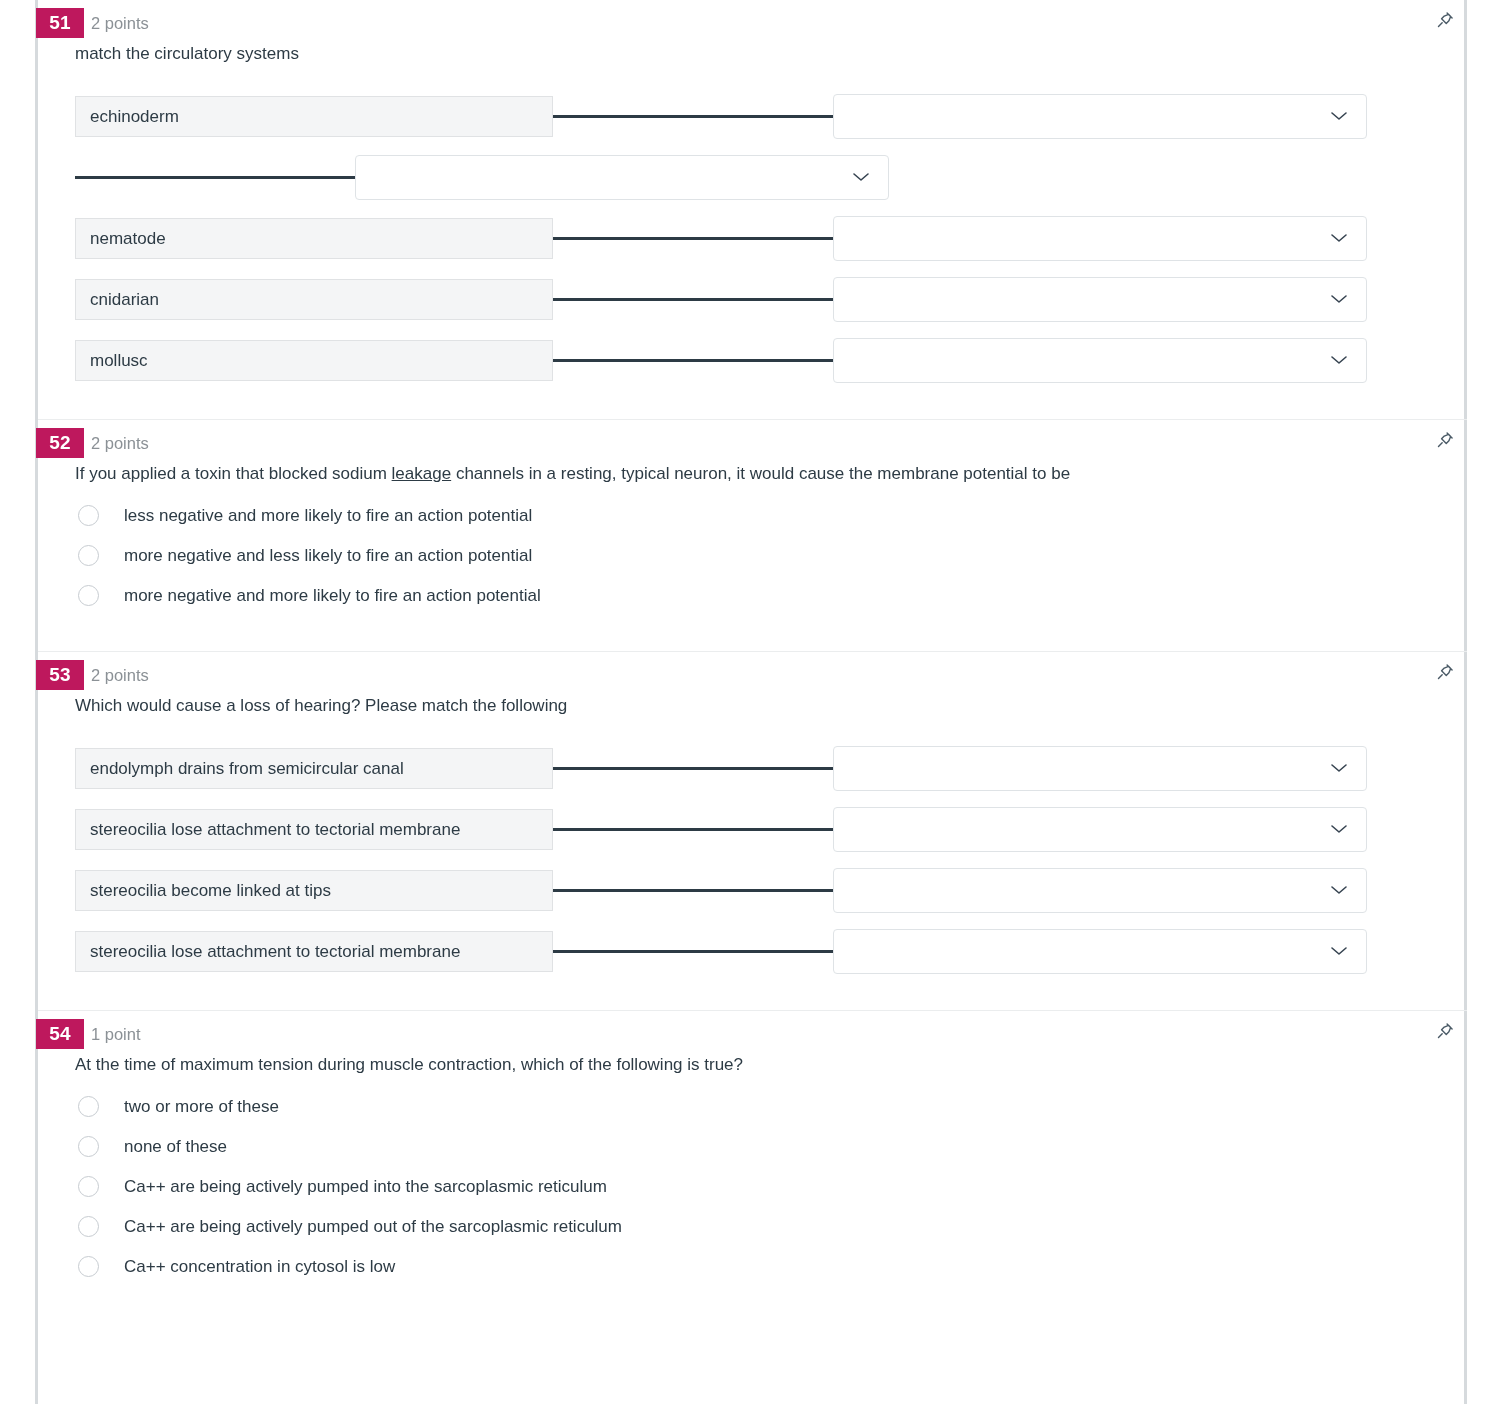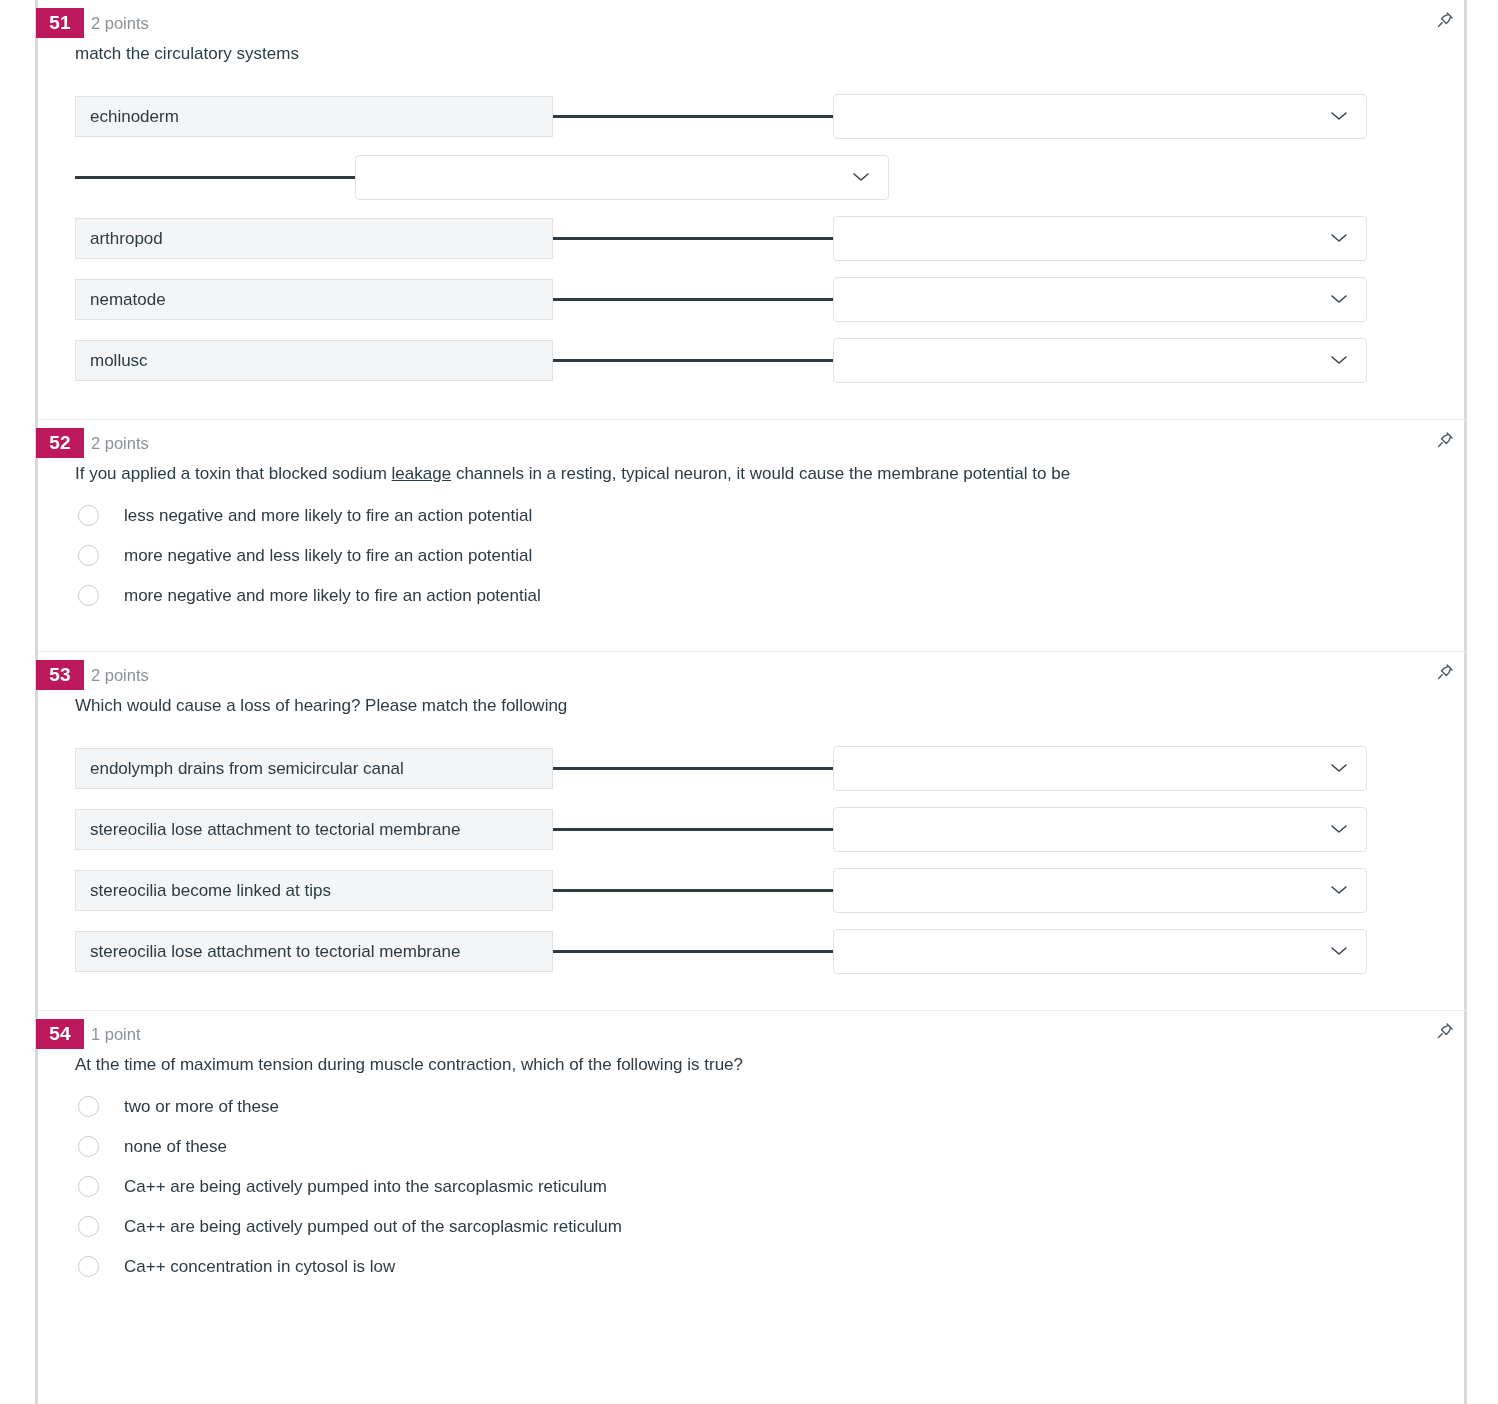--- a/index.html
+++ b/index.html
@@ -241,32 +241,32 @@
           <div class="match-link"></div>
           <div class="match-select">
             <span class="chevron">
               <svg width="20" height="14" viewBox="0 0 20 14" fill="none" stroke="currentColor" stroke-width="1.6" stroke-linecap="round" stroke-linejoin="round">
                   <path d="M3 4l7 6 7-6"></path>
                 </svg>
             </span>
           </div>
         </li>
         <li class="match-row">
-          <div class="match-term">arthropod</div>
-          <div class="match-link"></div>
-          <div class="match-select">
-            <span class="chevron">
-              <svg width="20" height="14" viewBox="0 0 20 14" fill="none" stroke="currentColor" stroke-width="1.6" stroke-linecap="round" stroke-linejoin="round">
-                  <path d="M3 4l7 6 7-6"></path>
-                </svg>
-            </span>
-          </div>
-        </li>
-        <li class="match-row">
           <div class="match-term">nematode</div>
+          <div class="match-link"></div>
+          <div class="match-select">
+            <span class="chevron">
+              <svg width="20" height="14" viewBox="0 0 20 14" fill="none" stroke="currentColor" stroke-width="1.6" stroke-linecap="round" stroke-linejoin="round">
+                  <path d="M3 4l7 6 7-6"></path>
+                </svg>
+            </span>
+          </div>
+        </li>
+        <li class="match-row">
+          <div class="match-term">cnidarian</div>
           <div class="match-link"></div>
           <div class="match-select">
             <span class="chevron">
               <svg width="20" height="14" viewBox="0 0 20 14" fill="none" stroke="currentColor" stroke-width="1.6" stroke-linecap="round" stroke-linejoin="round">
                   <path d="M3 4l7 6 7-6"></path>
                 </svg>
             </span>
           </div>
         </li>
         <li class="match-row">

